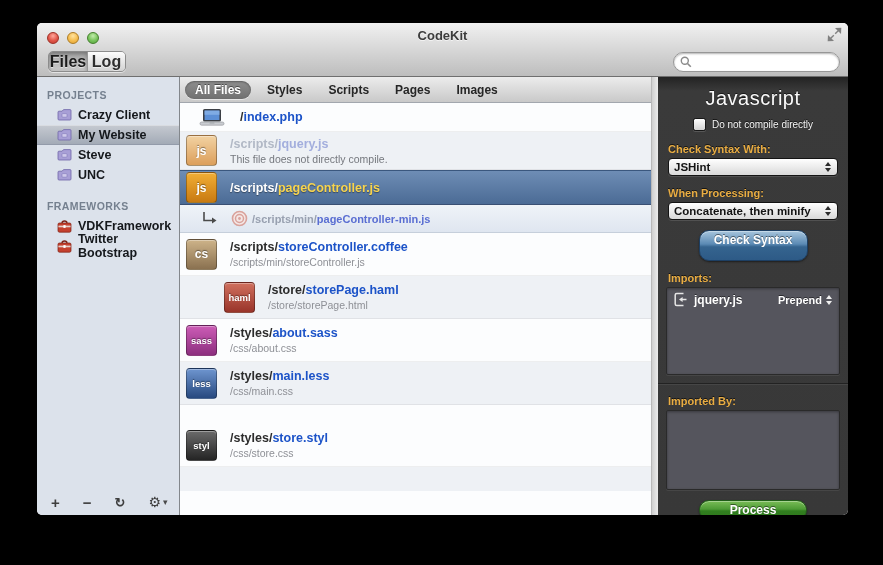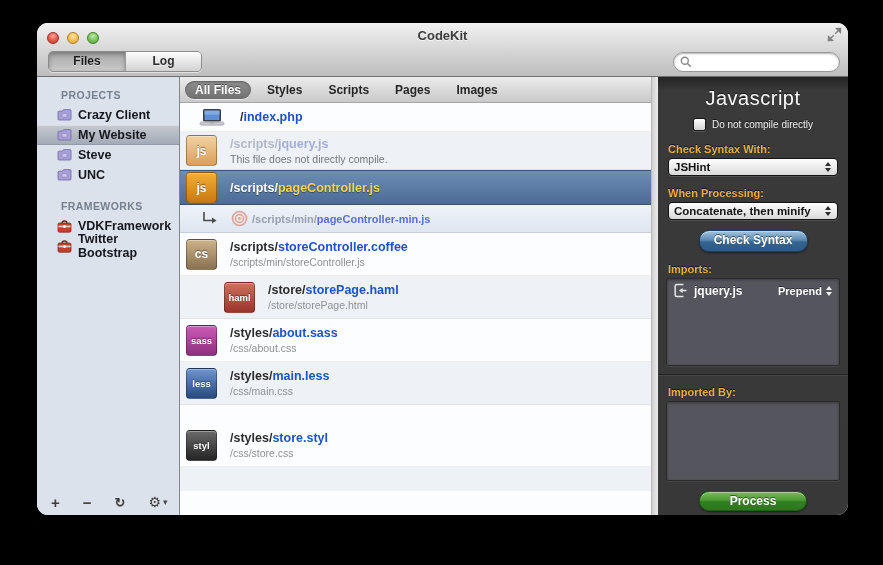--- a/index.html
+++ b/index.html
@@ -1,55 +1,55 @@
 <!DOCTYPE html>
 <html><head>
 <meta charset="utf-8">
 <style>
   * { margin:0; padding:0; box-sizing:border-box; }
   html,body { width:883px; height:565px; background:#000; overflow:hidden;
     font-family:"Liberation Sans", sans-serif; }
   .window { position:absolute; left:37px; top:23px; width:811px; height:492px;
-    border-radius:11px; overflow:hidden; background:#fff;
+    border-radius:5px; overflow:hidden; background:#fff;
     box-shadow:0 12px 35px rgba(0,0,0,.75); }
 
   
   .header { position:relative; height:54px;
     background:linear-gradient(#f1f1f1,#bdbdbd); border-bottom:1px solid #6f6f6f; }
   .win-title { position:absolute; top:5px; left:0; right:0; text-align:center;
     font-size:13px; font-weight:bold; color:#3c3c3c; text-shadow:0 1px 0 rgba(255,255,255,.6); }
   .lights { position:absolute; top:9px; left:10px; display:flex; gap:8px; }
   .light { width:12px; height:12px; border-radius:50%; }
   .light.red   { background:radial-gradient(circle at 50% 30%, #ffa79c, #e05548 55%, #c23c31); border:1px solid #9e2f26;}
   .light.yellow{ background:radial-gradient(circle at 50% 30%, #ffe3a1, #f5bd4f 55%, #e0a234); border:1px solid #ad7c25;}
   .light.green { background:radial-gradient(circle at 50% 30%, #c2ecab, #77c35b 55%, #58a33d); border:1px solid #44802d;}
   .expand { position:absolute; top:4px; right:5px; width:16px; height:16px; }
   .seg-ctrl { position:absolute; left:11px; top:28px; height:21px; display:flex;
     border:1px solid #8c8c8c; border-radius:5px; overflow:hidden;
     box-shadow:0 1px 0 rgba(255,255,255,.55); }
-  .segment { width:76px; line-height:19px; text-align:center; font-size:12px; font-weight:bold;
+  .segment { width:38px; line-height:19px; text-align:center; font-size:16px; font-weight:bold;
     color:#2e2e2e; background:linear-gradient(#fdfdfd,#d2d2d2); text-shadow:0 1px 0 rgba(255,255,255,.5); }
   .segment + .segment { border-left:1px solid #999; }
   .segment.sel { background:linear-gradient(#a6a6a6,#cacaca);
     box-shadow:inset 0 2px 4px rgba(0,0,0,.3); color:#1b1b1b; }
   .search { position:absolute; right:8px; top:29px; width:167px; height:20px;
     border-radius:10px; background:#fff; border:1px solid #979797;
     box-shadow:inset 0 1px 2px rgba(0,0,0,.3); display:flex; align-items:center; padding-left:6px; }
   .search input { flex:1; min-width:0; border:none; outline:none; background:transparent;
     font-size:12px; font-family:inherit; padding:0 6px 0 3px; }
 
   
   .content { position:absolute; top:54px; left:0; right:0; bottom:0; display:flex; }
 
   
   .sidebar { width:143px; flex:none; background:#dce2eb; border-right:1px solid #83878c;
     display:flex; flex-direction:column; }
   .sb-sections { flex:1; padding-top:12px; }
   .section { margin-bottom:15px; }
-  .sec-h { padding:0 0 4px 24px; font-size:10.5px; font-weight:bold; color:#75808f; letter-spacing:.4px; }
+  .sec-h { padding:0 0 4px 10px; font-size:10.5px; font-weight:bold; color:#75808f; letter-spacing:.4px; }
   .sb-item { height:20px; display:flex; align-items:center; padding-left:20px; gap:6px;
     font-size:12.5px; font-weight:bold; color:#15181c; }
   .sb-item.sel { background:linear-gradient(#c6cad1,#a1a9b5);
     box-shadow:inset 0 1px 0 #d9dce1, inset 0 -1px 0 #939baa; }
   .sb-footer { height:26px; display:flex; align-items:center; padding:0 14px; gap:23px;
     color:#3e3e3e; }
   .sb-btn { font-size:15px; font-weight:bold; line-height:1; }
   .sb-btn.refresh { font-size:13px; }
   .gear-group { margin-left:auto; display:flex; align-items:center; gap:2px; }
   .gear-group .gear { font-size:14px; }
@@ -108,21 +108,21 @@
   .chk-row { margin-top:7px; height:15px; display:flex; align-items:center; justify-content:center; gap:6px; }
   .chk-box { width:13px; height:13px; border-radius:2.5px; background:linear-gradient(#fefefe,#d2d2d2);
     border:1px solid #171717; box-shadow:0 1px 0 rgba(255,255,255,.15); }
   .chk-label { font-size:10px; font-weight:normal; color:#f3f3f3; text-shadow:0 -1px 0 rgba(0,0,0,.7); }
   .gold { margin-top:11px; font-size:11px; font-weight:bold; color:#e9ad43;
     text-shadow:0 -1px 0 rgba(0,0,0,.65); }
   .dropdown { margin-top:3px; height:18px; border-radius:4px;
     background:linear-gradient(#ffffff,#d9d9d9); border:1px solid #141414;
     display:flex; align-items:center; padding:0 5px; box-shadow:0 1px 0 rgba(255,255,255,.12); }
   .dropdown .val { flex:1; font-size:11.5px; font-weight:bold; color:#131313; white-space:nowrap; overflow:hidden; }
-  .pill-btn { display:block; height:22px; border-radius:10px; text-align:center;
+  .pill-btn { display:block; height:31px; border-radius:10px; text-align:center;
     font-size:12px; font-weight:bold; color:#fff; line-height:18px;
     text-shadow:0 -1px 0 rgba(0,0,0,.5); box-shadow:0 1px 2px rgba(0,0,0,.5), inset 0 1px 0 rgba(255,255,255,.35); }
   .btn-syntax { margin:10px auto 0; width:109px;
     background:linear-gradient(#a7c5dd 0%,#5b8ab4 45%,#35648f 55%,#2d5a86 100%);
     border:1px solid #1d3f63; }
   .btn-process { margin:10px auto 0; width:108px; height:20px; line-height:19px;
     background:linear-gradient(#7abd57 0%,#4d9b35 45%,#317f1f 55%,#2d771c 100%);
     border:1px solid #1f5c17; }
   .dark-box { margin:3px -2px 0; background:#55555d; border:1px solid #2a2a2a; border-radius:2px;
     box-shadow:inset 0 1px 3px rgba(0,0,0,.35), 0 1px 0 rgba(255,255,255,.07); }

